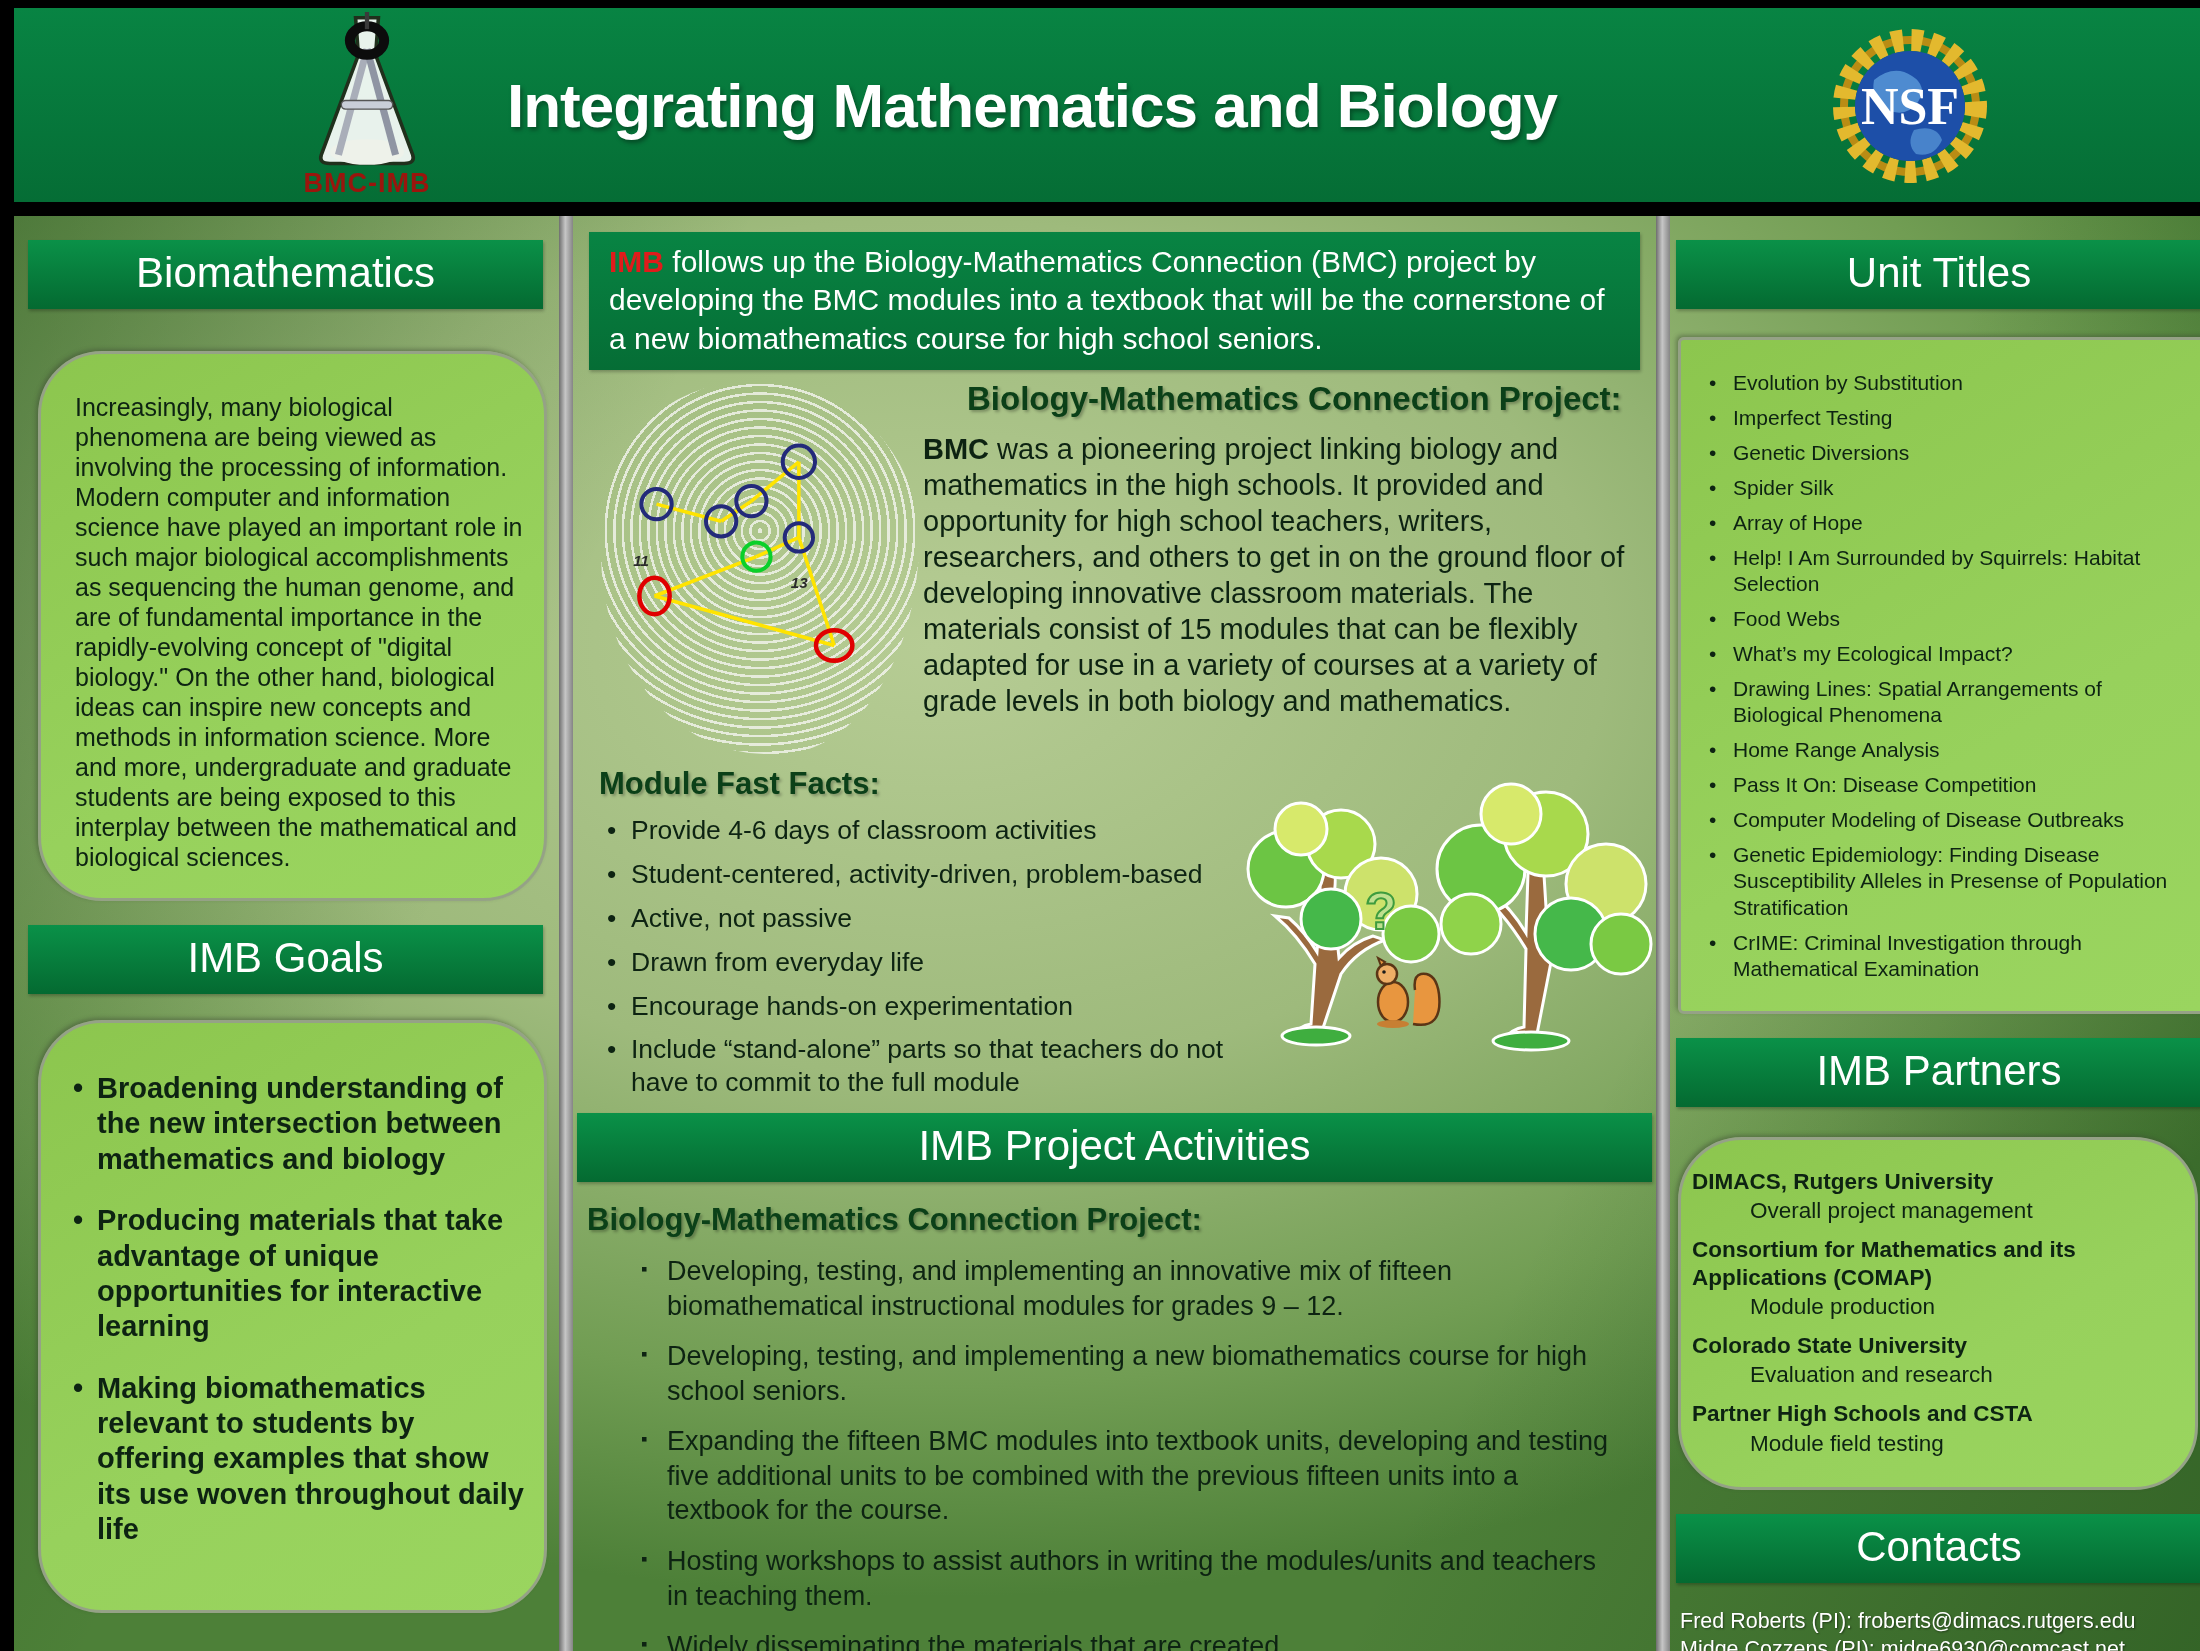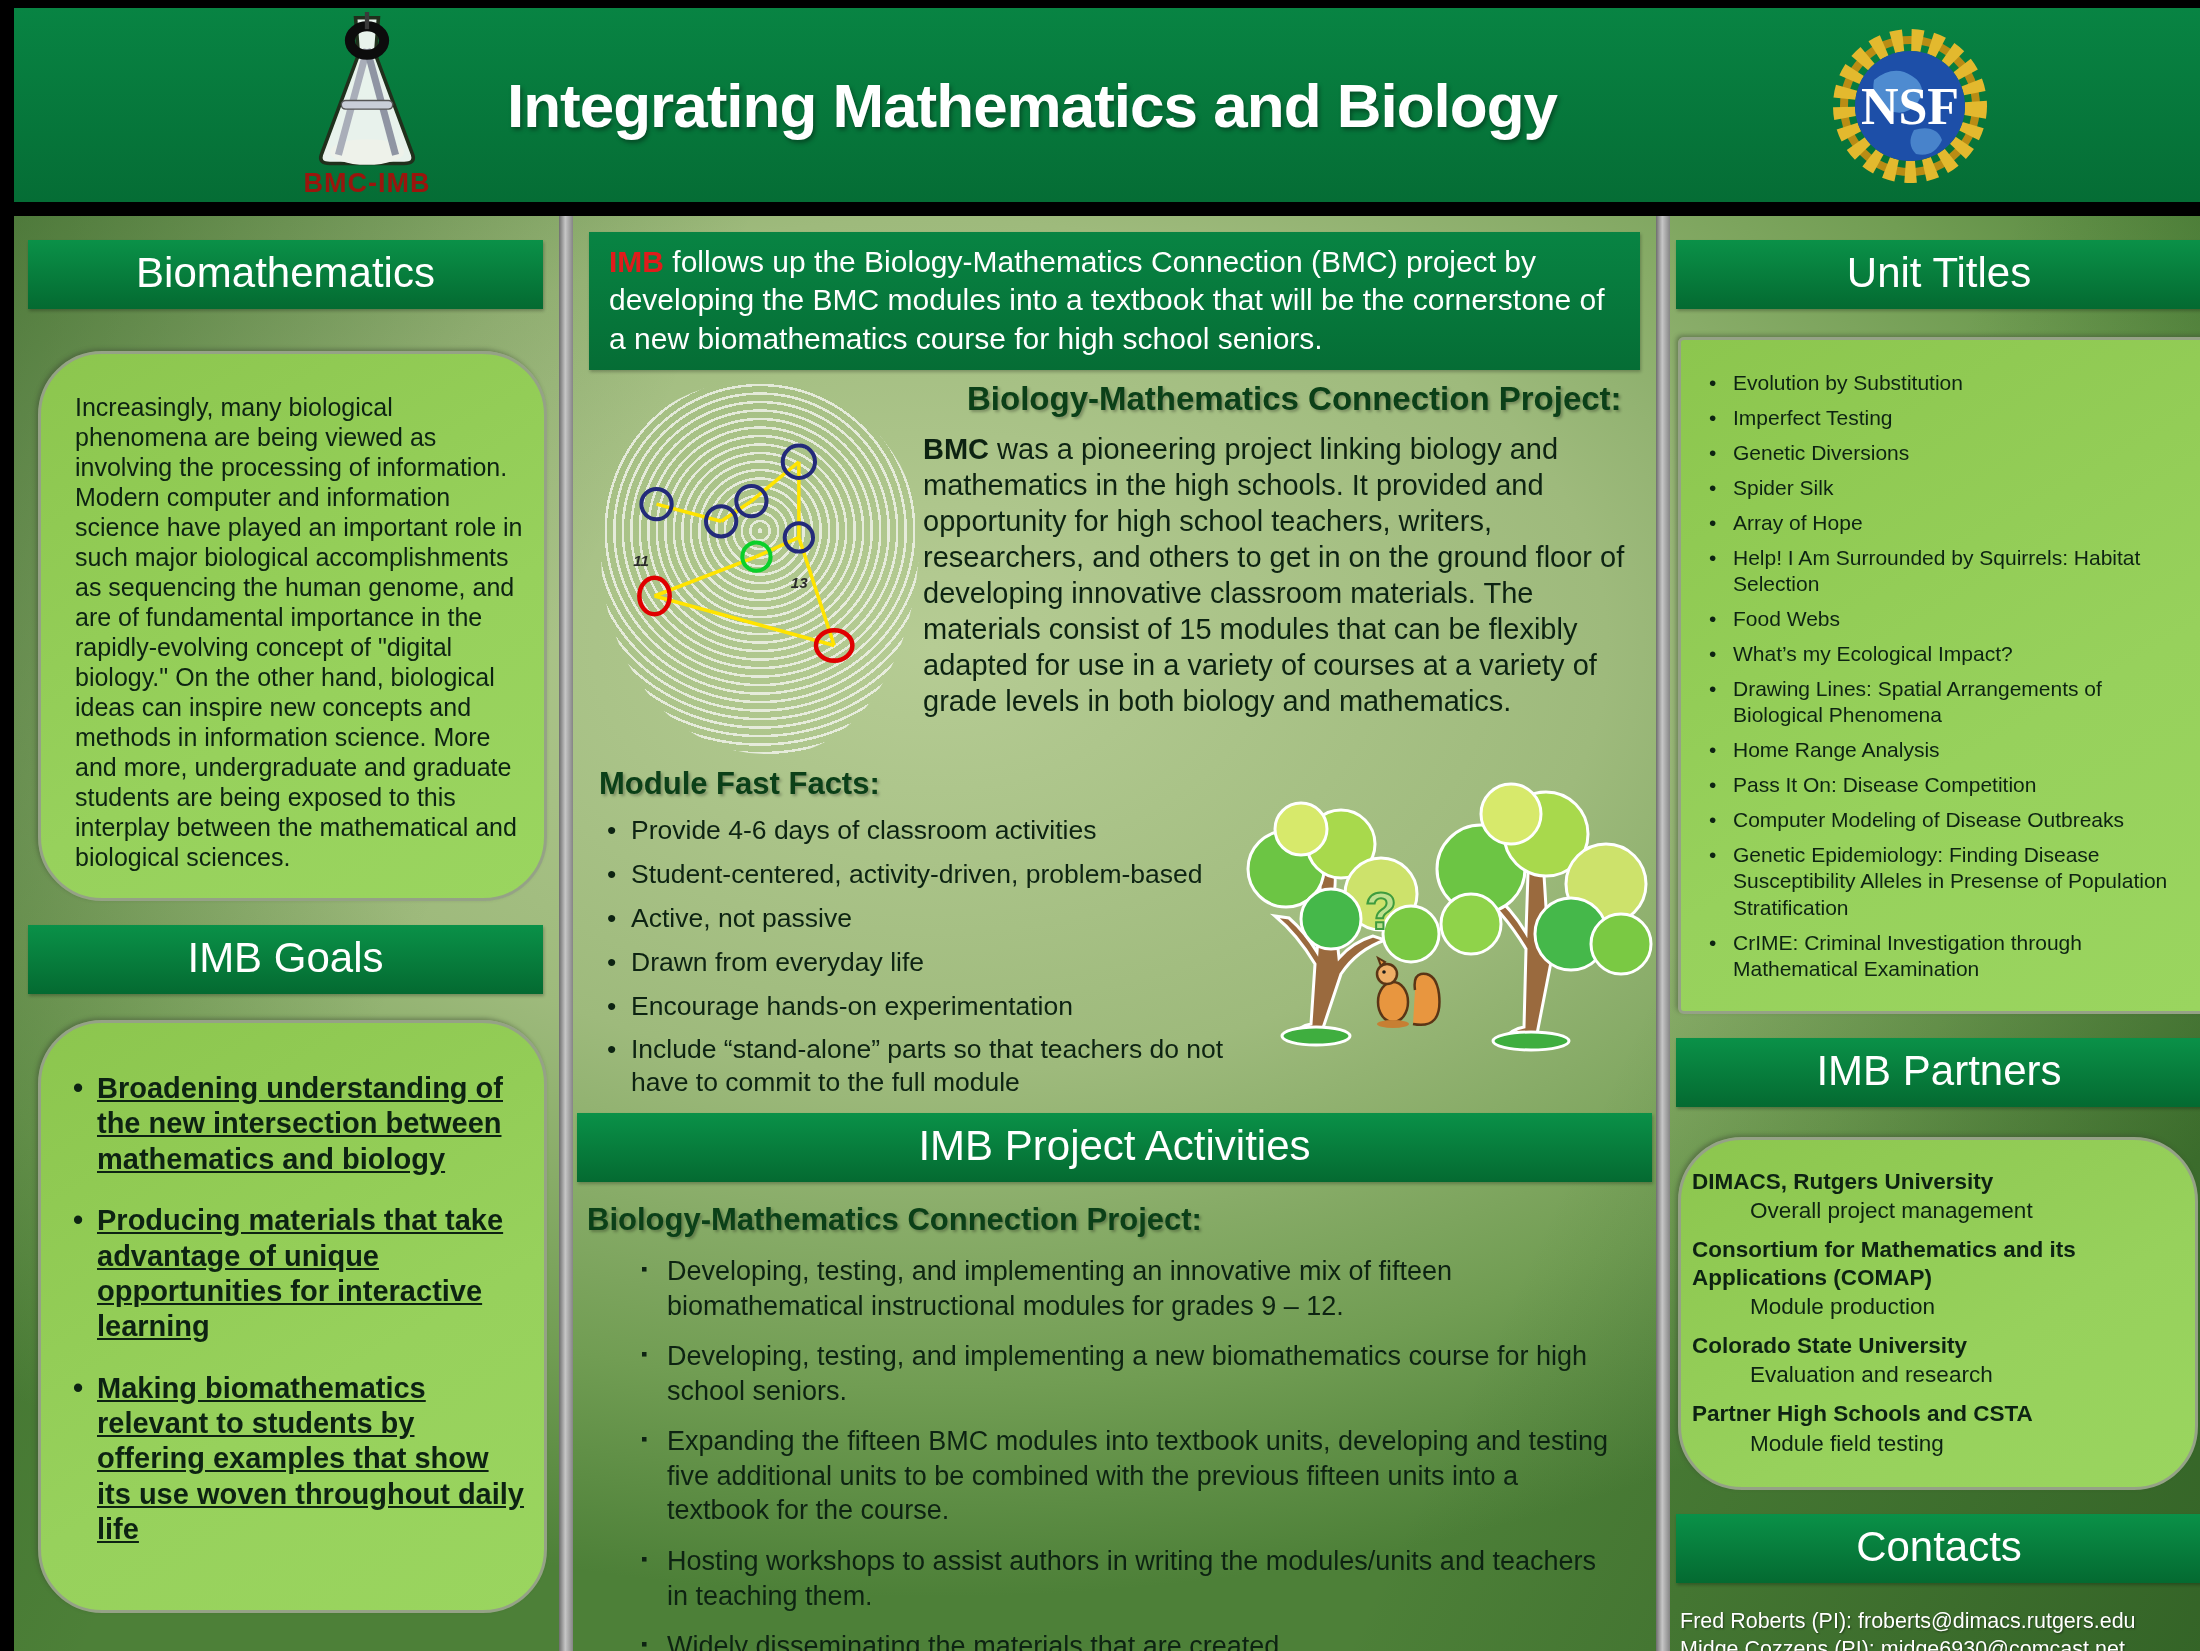--- a/index.html
+++ b/index.html
@@ -35,21 +35,21 @@
     box-shadow:-2px -2px 4px rgba(60,70,50,.45);}
   ul{list-style:none;margin:0;padding:0;}
   .dotlist li{position:relative;padding-left:28px;}
   .dotlist li::before{content:"•";position:absolute;left:4px;}
   .green-h{color:#0b4018;font-weight:700;text-shadow:2px 2px 3px rgba(0,0,0,.28);}
   
   .left .bar{margin:24px 16px 0 14px;}
   .bio-box{margin:42px 12px 0 24px;padding:38px 16px 26px 34px;font-size:25px;line-height:1.2;}
   .goals-box{margin:26px 12px 0 24px;padding:48px 14px 36px 28px;font-size:29px;
     font-weight:700;line-height:1.22;}
-  .goals-box li{margin-bottom:26px;text-decoration:underline;}
+  .goals-box li{margin-bottom:26px;}
   
   .col.mid{}
   .intro-box{margin:16px 16px 0 16px;background:linear-gradient(180deg,#088443,#056d35);
     color:#fff;font-size:30px;line-height:1.28;padding:11px 20px 12px;box-shadow:1px 2px 3px rgba(0,0,0,.25);}
   .imb-red{color:#e01b1b;font-weight:700;}
   .bmc-row{position:relative;margin-top:8px;min-height:372px;}
   .fingerprint{position:absolute;left:28px;top:2px;width:318px;height:372px;font-style:italic;}
   .fp-ridges{position:absolute;inset:0;opacity:.82;
     border-radius:48% 52% 46% 54% / 40% 44% 60% 56%;
     background:repeating-radial-gradient(ellipse 62% 53% at 50% 40%,

